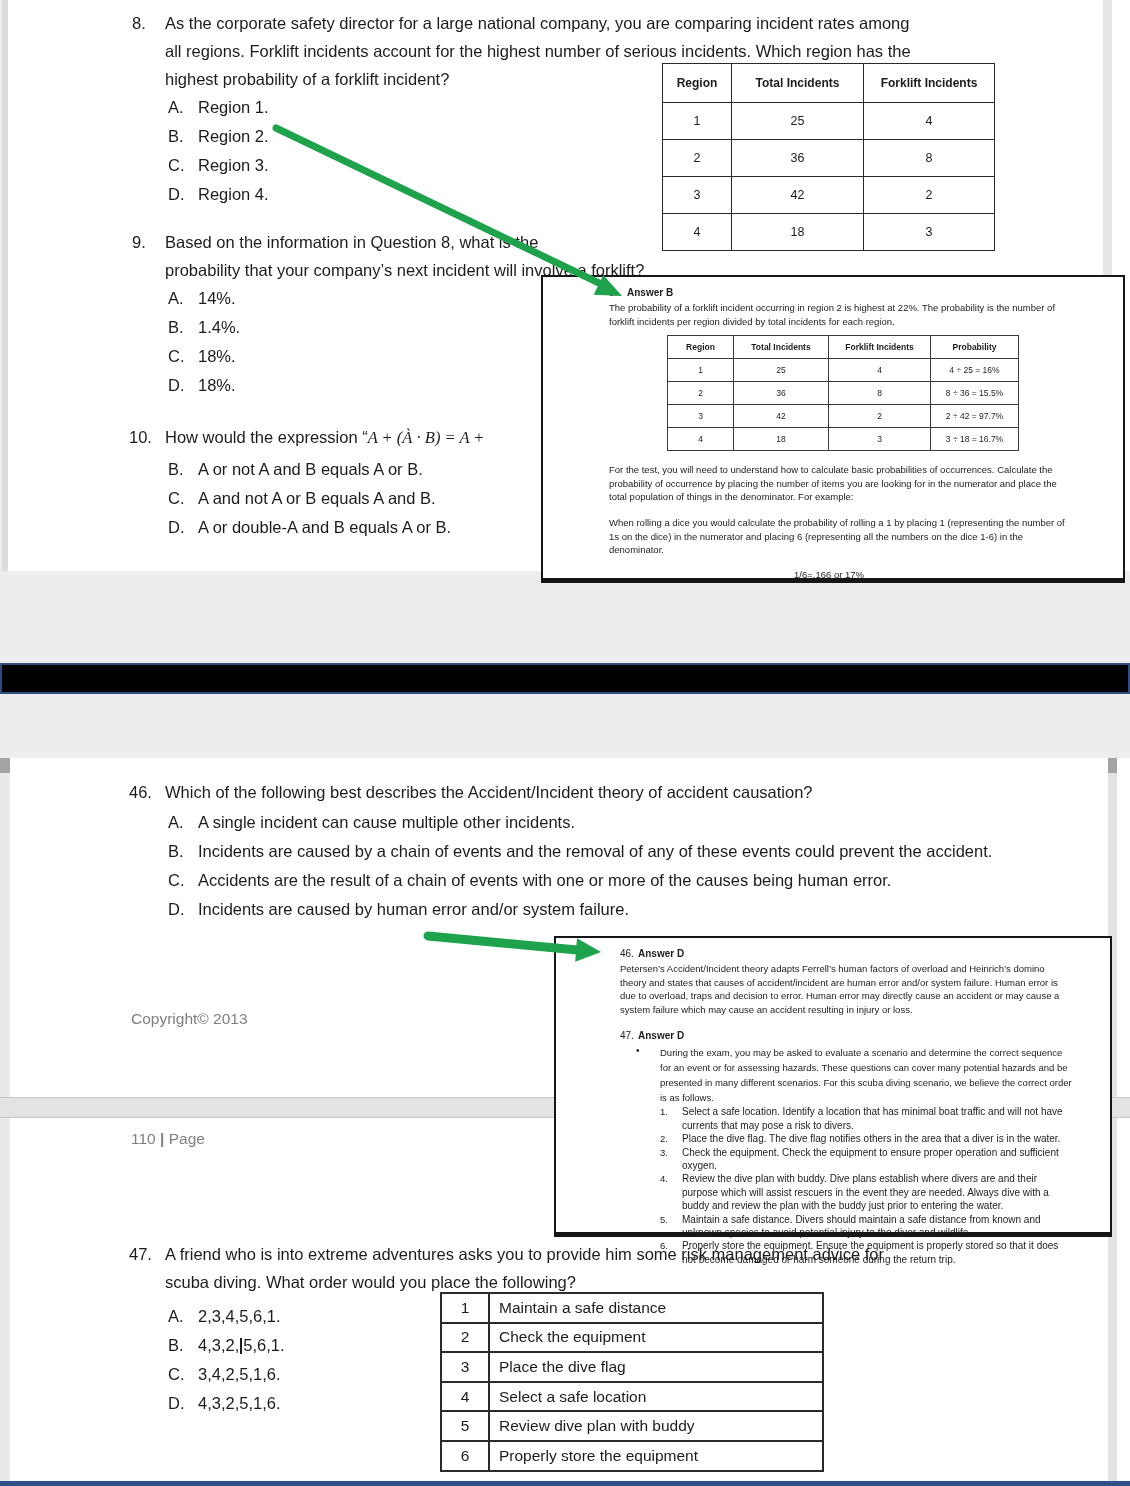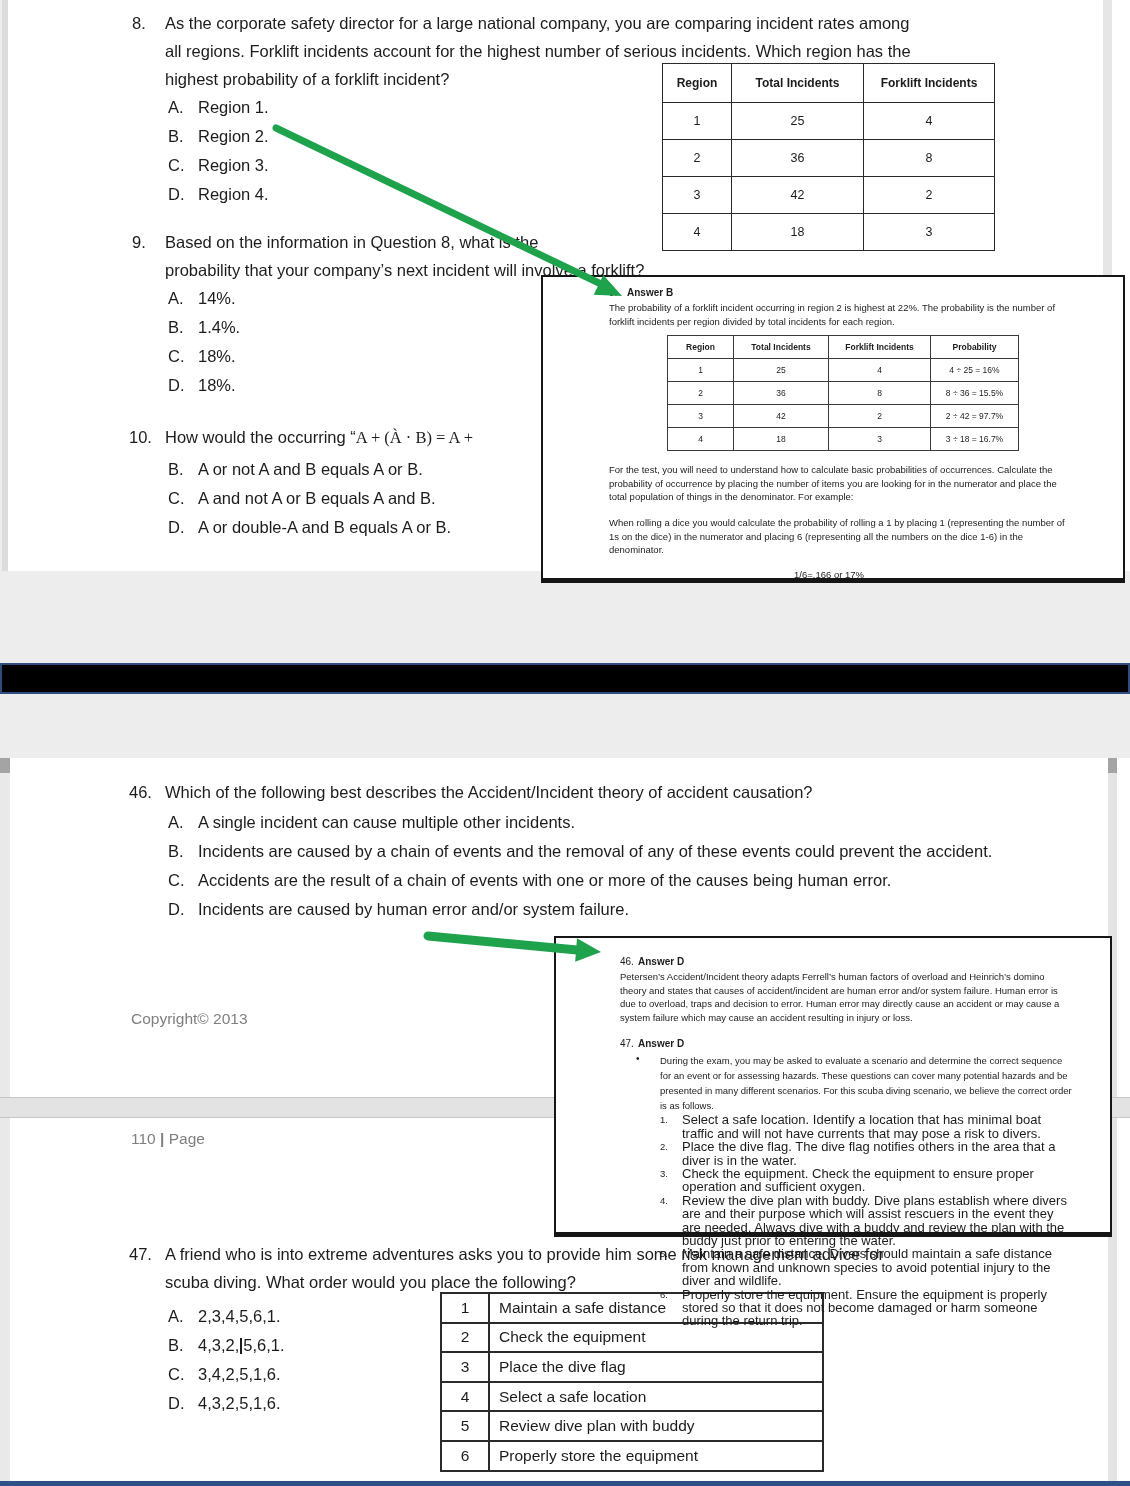--- a/index.html
+++ b/index.html
@@ -25,58 +25,58 @@
 
   
   .qblock{position:absolute;z-index:4;font-size:16.5px;line-height:28px;}
   .qnum{position:absolute;left:-33px;top:0;}
   .qnum2{position:absolute;left:-36px;top:0;}
   .qline{white-space:nowrap;}
   .opts{}
   .opt{margin-left:3px;line-height:29px;}
   .olet{display:inline-block;width:30px;vertical-align:top;}
   .otext{display:inline-block;vertical-align:top;max-width:800px;}
-  .mathx{font-family:"Liberation Serif","DejaVu Serif",serif;}
+  .mathx{font-family:"Liberation Serif","DejaVu Serif",serif;font-style:italic;}
   .cursor{display:inline-block;width:2px;height:16px;background:#1c1c1c;vertical-align:-3px;margin:0 1px 0 1px;}
 
   
   .t8{position:absolute;left:662px;top:63px;border-collapse:collapse;z-index:4;background:#fff;}
   .t8 th,.t8 td{border:1.5px solid #2a2a2a;text-align:center;font-size:12.5px;font-weight:normal;}
   .t8 th{height:36px;font-weight:bold;font-size:12px;}
   .t8 td{height:34px;}
   .t8 .c0{width:66px;}.t8 .c1{width:129px;}.t8 .c2{width:128px;}
 
   .t47{position:absolute;left:440px;top:1292px;border-collapse:collapse;z-index:4;background:#fff;}
   .t47 td{border:2px solid #2b2b2b;font-size:15.5px;height:25.6px;}
   .t47 .n{width:44px;text-align:center;}
   .t47 .v{width:322px;text-align:left;padding-left:9px;}
 
   
   .abox{position:absolute;background:#ffffff;border:2px solid #161616;border-bottom-width:5px;
         box-sizing:border-box;z-index:6;}
   .box8{left:541px;top:275px;width:584px;height:308px;padding:9px 52px 0 66px;}
-  .box46{left:554px;top:936px;width:558px;height:301px;padding:17px 42px 0 64px;}
+  .box46{left:554px;top:936px;width:558px;height:301px;padding:9px 42px 0 64px;}
   .ahead{font-size:10px;font-weight:bold;line-height:14px;}
   .ahnum{display:inline-block;width:18px;font-weight:normal;}
   .apara{font-size:9.5px;line-height:13.6px;margin-top:1px;}
   .box8 .apara{width:462px;}
   .atable{border-collapse:collapse;margin:7px 0 8px 58px;background:#fff;}
   .atable th,.atable td{border:1px solid #3a3a3a;text-align:center;font-size:8.5px;height:20px;font-weight:normal;}
   .atable th{font-weight:bold;}
   .atable .ac0{width:63px;}.atable .ac1{width:92px;}.atable .ac2{width:99px;}.atable .ac3{width:85px;}
   .apara.mt{margin-top:12px;}
   .aformula{font-size:9.5px;text-align:center;width:440px;margin-top:12px;}
   .box46 .apara{width:448px;}
   .ahead2{font-size:10px;font-weight:bold;line-height:14px;margin-top:13px;}
   .brow{margin-top:2px;}
   .bdot{position:absolute;margin-left:16px;font-size:10px;}
   .btext{margin-left:40px;width:412px;font-size:9.5px;line-height:15px;}
   .step{position:relative;}
   .snum{position:absolute;left:40px;top:0;font-size:9.5px;line-height:13.4px;}
-  .stext{margin-left:62px;width:390px;font-size:13px;line-height:13.4px;}
+  .stext{margin-left:62px;width:390px;font-size:10px;line-height:13.4px;}
 
   .graytext{position:absolute;z-index:4;font-size:15.5px;}
   .fsep{font-weight:bold;}
   .arrowsvg{position:absolute;left:0;top:0;width:1130px;height:1486px;z-index:9;pointer-events:none;}
 </style>
 </head>
 <body>
 
 <div class="canvas">
 
@@ -143,21 +143,21 @@
     <div class="opts">
       <div class="opt"><span class="olet">A.</span><span class="otext">14%.</span></div>
       <div class="opt"><span class="olet">B.</span><span class="otext">1.4%.</span></div>
       <div class="opt"><span class="olet">C.</span><span class="otext">18%.</span></div>
       <div class="opt"><span class="olet">D.</span><span class="otext">18%.</span></div>
     </div>
   </div>
 
   <div class="qblock" style="left:165px;top:423px;">
     <span class="qnum2">10.</span>
-    <div class="qline"><span>How would the occurring “</span><span class="mathx">A + (À · B) = A +</span></div>
+    <div class="qline"><span>How would the expression “</span><span class="mathx">A + (À · B) = A +</span></div>
     <div class="opts" style="margin-top:3px;">
       <div class="opt"><span class="olet">B.</span><span class="otext">A or not A and B equals A or B.</span></div>
       <div class="opt"><span class="olet">C.</span><span class="otext">A and not A or B equals A and B.</span></div>
       <div class="opt"><span class="olet">D.</span><span class="otext">A or double-A and B equals A or B.</span></div>
     </div>
   </div>
 
   <div class="abox box8">
     <div class="ahead"><span class="ahnum">8.</span><span>Answer B</span></div>
     <div class="apara">The probability of a forklift incident occurring in region 2 is highest at 22%.  The probability is the number of forklift incidents per region divided by total incidents for each region.</div>

